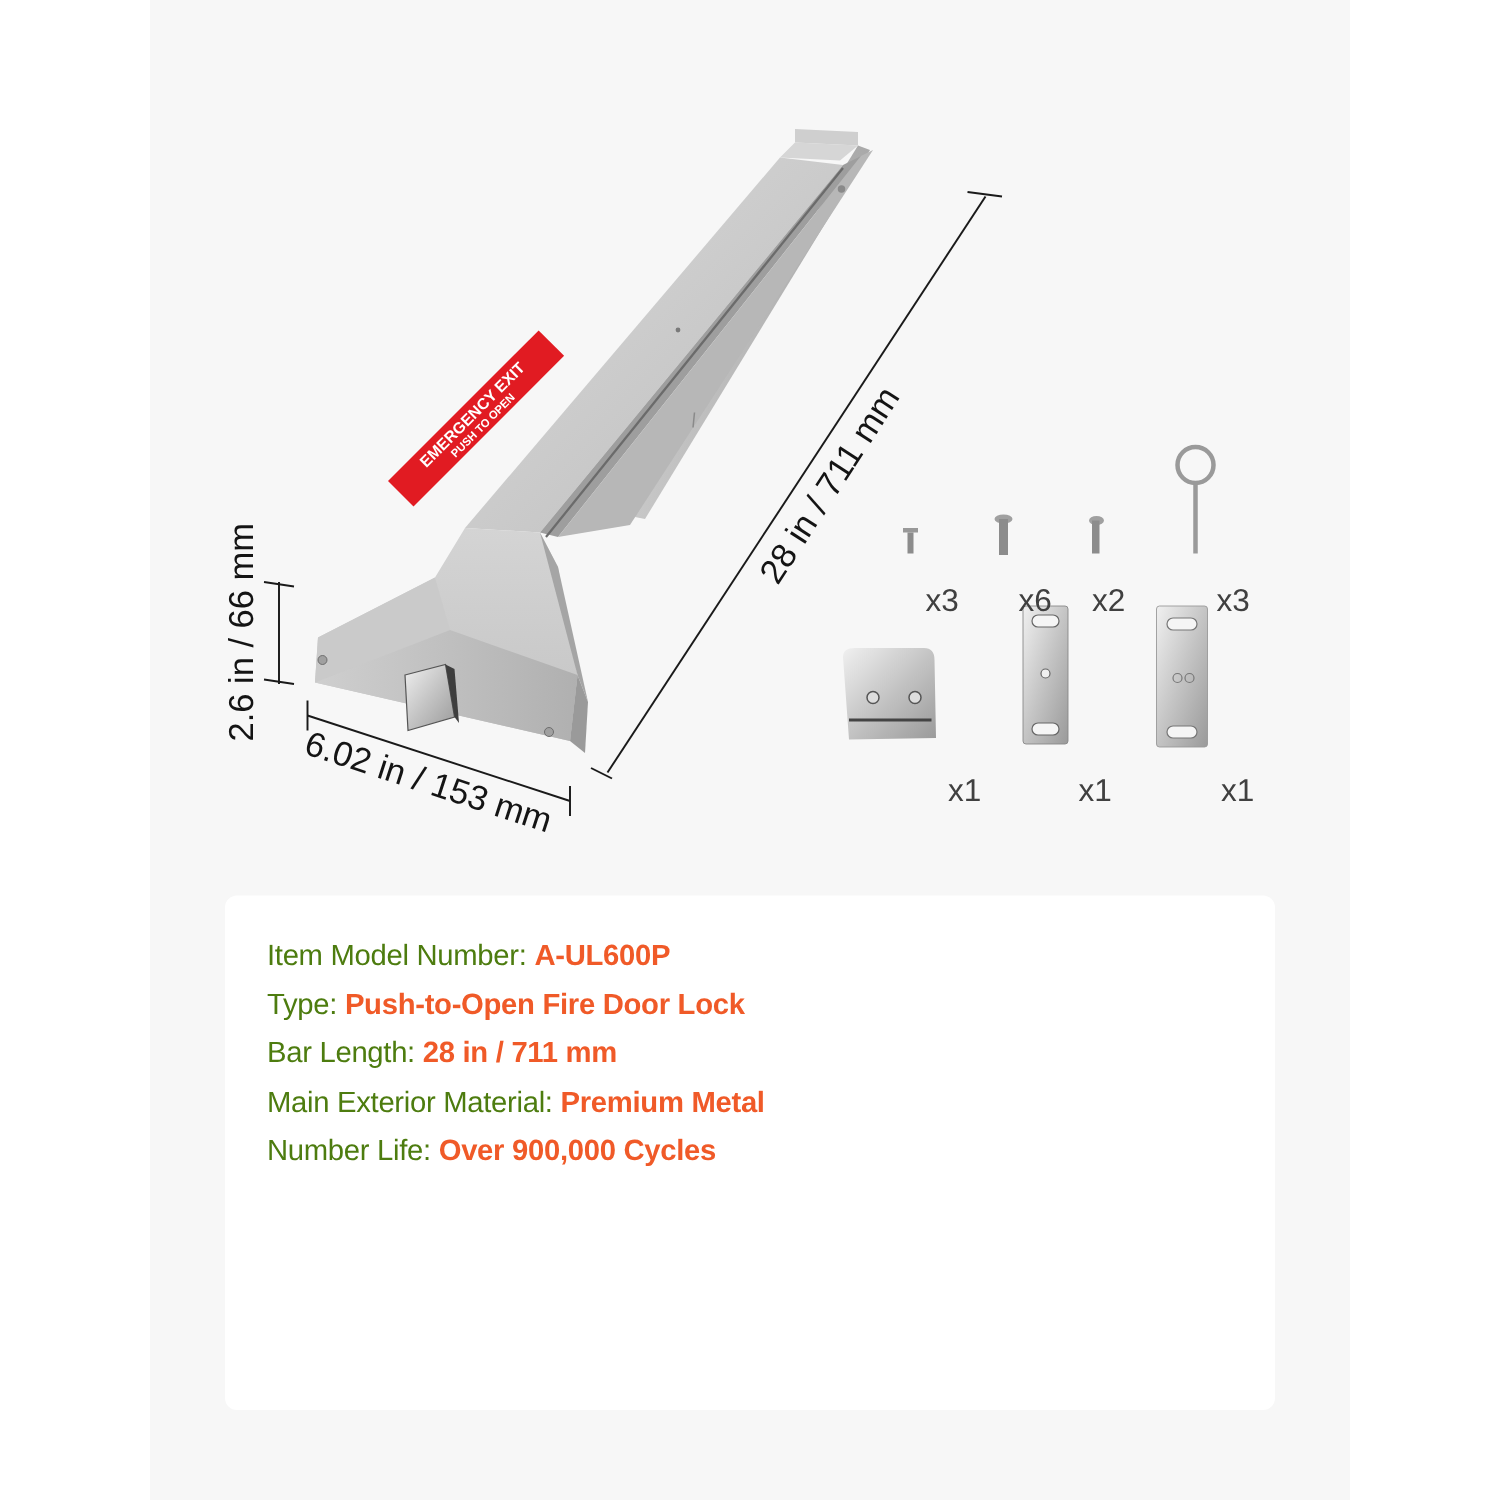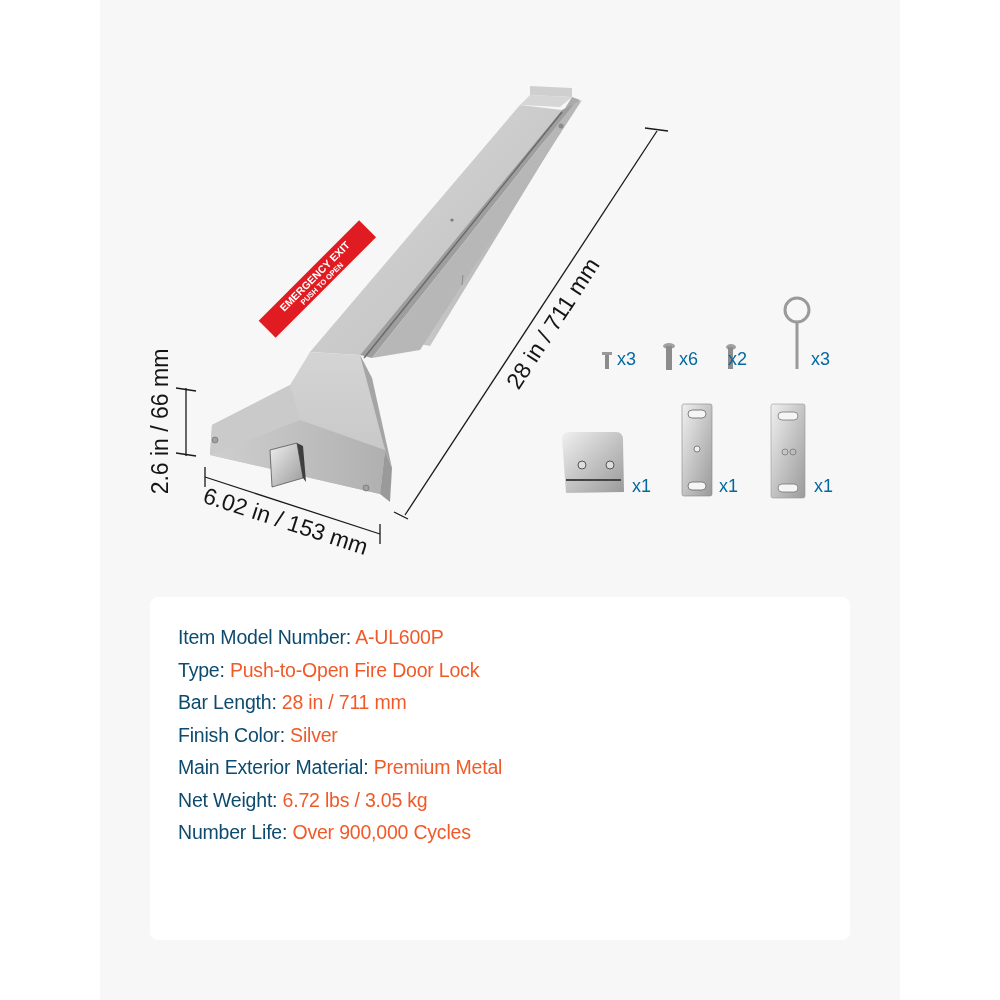--- a/index.html
+++ b/index.html
@@ -12,35 +12,35 @@
     position: absolute; left: 100px; top: 0; width: 800px; height: 1000px;
     background: #f7f7f7;
   }
   .stage { position: absolute; left: 0; top: 0; width: 1000px; height: 600px; }
   .stage svg { position: absolute; left: 0; top: 0; }
   .dim-label {
     position: absolute; font-size: 23px; color: #141414; white-space: nowrap;
     transform-origin: center center;
   }
   .qty {
-    position: absolute; font-size: 18px; color: #0369a1; white-space: nowrap;
+    position: absolute; font-size: 21px; color: #404040; white-space: nowrap; margin-top: 40px;
   }
   .spec-card {
     position: absolute; left: 150px; top: 597px; width: 700px; height: 343px;
     background: #ffffff; border-radius: 8px;
   }
   .spec-list {
     position: absolute; left: 28px; top: 24px; margin: 0; padding: 0; list-style: none;
   }
   .spec-row {
     height: 32.5px; line-height: 32.5px; font-size: 19.5px; white-space: nowrap;
     letter-spacing: -0.2px;
   }
-  .spec-key { color: #0c4a6e; margin-top: 35px; }
-  .spec-val { color: #f05a28; font-weight: normal; }
+  .spec-key { color: #4d7c0f; margin-top: 35px; }
+  .spec-val { color: #f05a28; font-weight: bold; }
 </style>
 </head>
 <body>
 
 <div class="panel"></div>
 
 <div class="stage">
   <svg width="1000" height="600" viewBox="0 0 1000 600">
     <defs>
       <linearGradient id="barTop" x1="0" y1="0" x2="1" y2="1">
@@ -162,18 +162,16 @@
   <div class="qty" style="left:632px; top:476px;">x1</div>
   <div class="qty" style="left:719px; top:476px;">x1</div>
   <div class="qty" style="left:814px; top:476px;">x1</div>
 </div>
 
 <div class="spec-card">
   <ul class="spec-list">
     <li class="spec-row"><span class="spec-key">Item Model Number: </span><span class="spec-val">A-UL600P</span></li>
     <li class="spec-row"><span class="spec-key">Type: </span><span class="spec-val">Push-to-Open Fire Door Lock</span></li>
     <li class="spec-row"><span class="spec-key">Bar Length: </span><span class="spec-val">28 in / 711 mm</span></li>
-    <li class="spec-row"><span class="spec-key">Finish Color: </span><span class="spec-val">Silver</span></li>
     <li class="spec-row"><span class="spec-key">Main Exterior Material: </span><span class="spec-val">Premium Metal</span></li>
-    <li class="spec-row"><span class="spec-key">Net Weight: </span><span class="spec-val">6.72 lbs / 3.05 kg</span></li>
     <li class="spec-row"><span class="spec-key">Number Life: </span><span class="spec-val">Over 900,000 Cycles</span></li>
   </ul>
 </div>
 
 </body></html>

